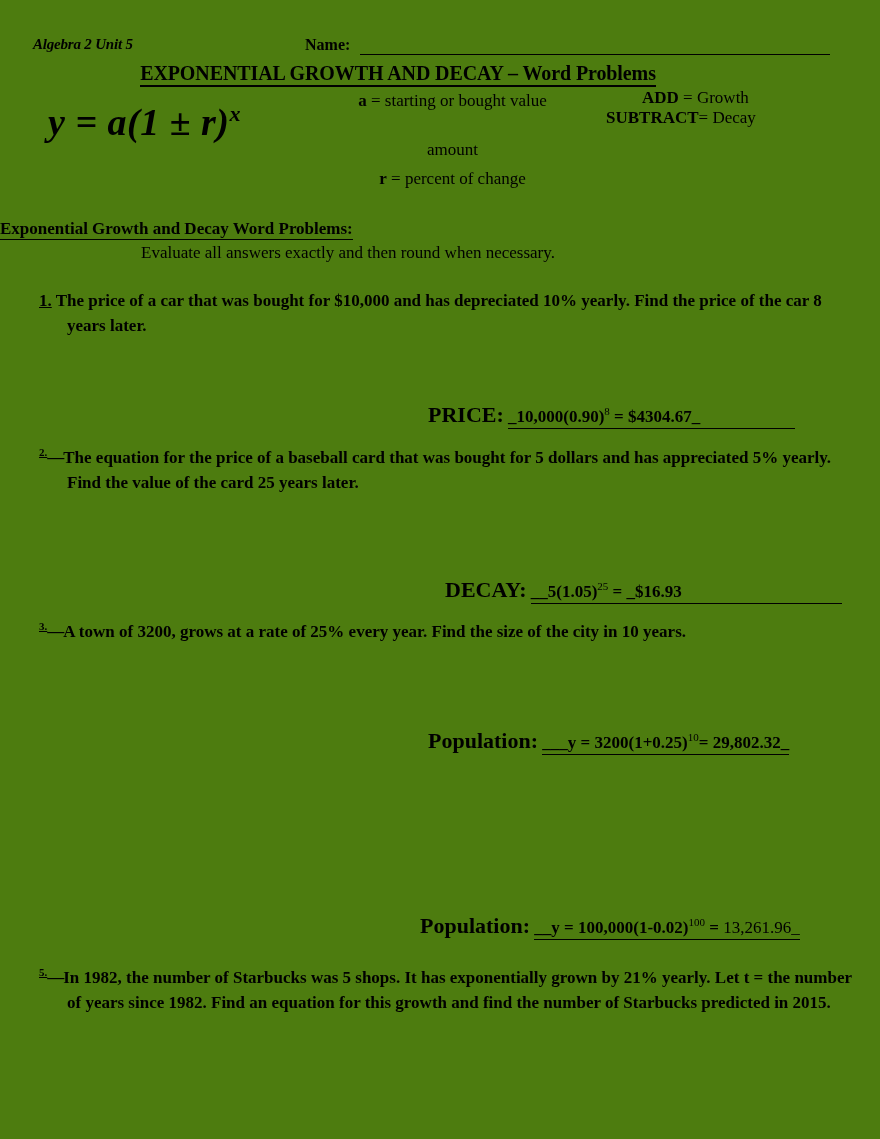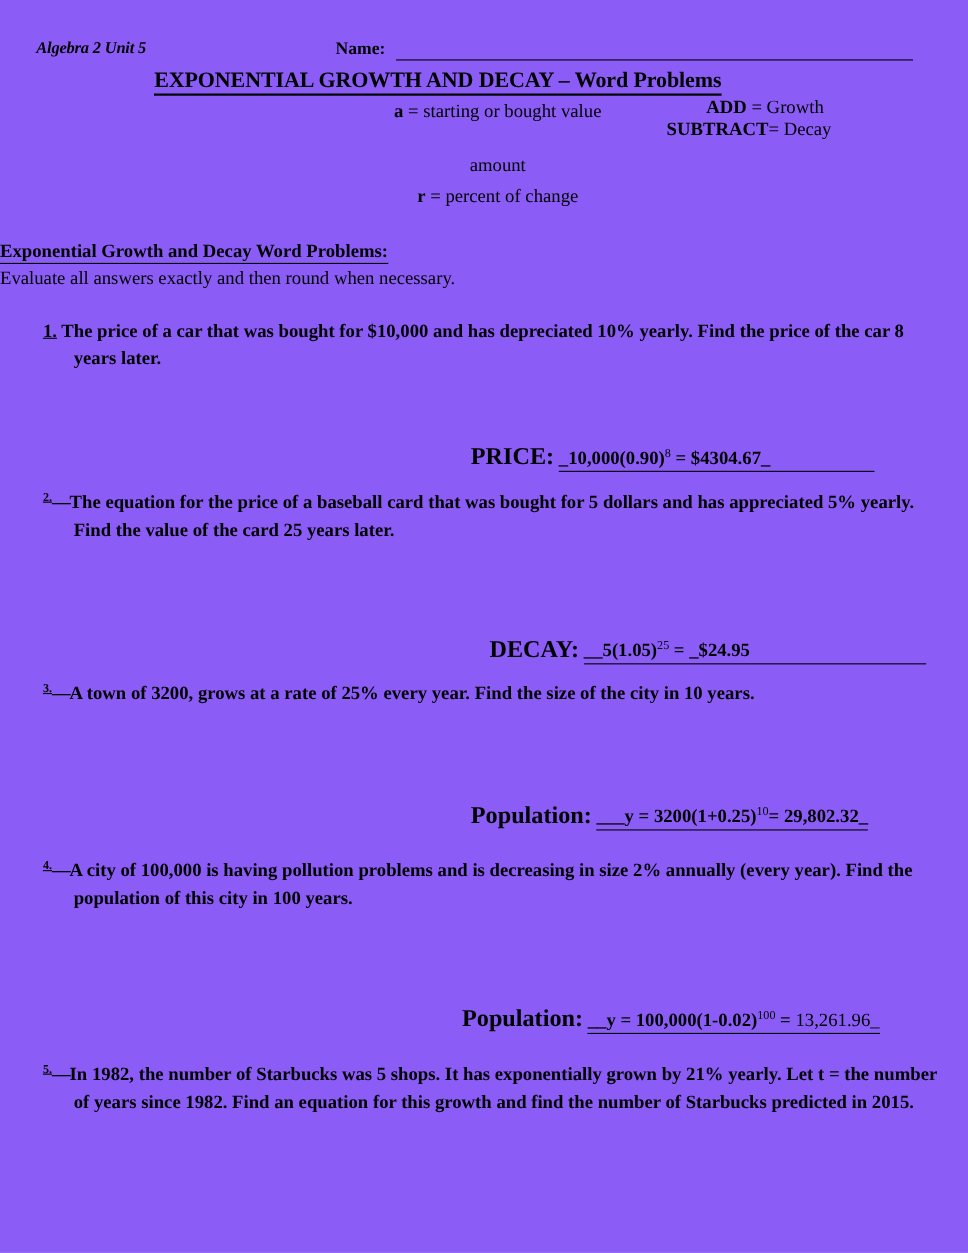--- a/index.html
+++ b/index.html
@@ -9,21 +9,21 @@
     background: #ffffff;
   }
   body {
     font-family: "Liberation Serif", "DejaVu Serif", serif;
     color: #000000;
   }
   .page {
     position: relative;
     width: 880px;
     height: 1139px;
-    background: #8b5cf6;
+    background: #4d7c0f;
     overflow: hidden;
     box-sizing: border-box;
     padding: 0;
   }
 
   
   .header-row {
     position: absolute;
     left: 0;
     top: 36px;
@@ -145,20 +145,21 @@
   }
   .section-heading span {
     border-bottom: 1.8px solid #000;
     padding-bottom: 1px;
   }
   .section-sub {
     position: absolute;
     left: 0;
     top: 243px;
     width: 696px;
+    text-align: center;
     font-size: 17px;
   }
 
   
   .problem {
     position: absolute;
     left: 39px;
     width: 815px;
     font-weight: bold;
     font-size: 17px;
@@ -227,20 +228,21 @@
     <div class="name-label">Name:</div>
     <div class="name-rule"></div>
   </div>
 
   <div class="doc-title">
     <span>EXPONENTIAL GROWTH AND DECAY – Word Problems</span>
   </div>
 
   <div class="formula-block">
 
+    <div class="formula-main"><span>y</span><span> = </span><span>a</span><span>(1 ± </span><span>r</span><span>)</span><span class="exp">x</span></div>
 
     <div class="defs-col">
       <span class="var">a</span><span> = starting or bought value</span>
     </div>
     <div class="defs-line2">
       <span>amount</span>
     </div>
     <div class="defs-col" style="top: 78px;">
       <span class="var">r</span><span> = percent of change</span>
     </div>
@@ -273,39 +275,34 @@
   </div>
 
   <div class="problem" style="top: 440px;">
     <span class="ptext">
       <span class="num-sup">2.</span><span class="dash">—</span><span class="body">The equation for the price of a baseball card that was bought for 5 dollars and has appreciated 5% yearly. Find the value of the card 25 years later.</span>
     </span>
   </div>
 
   <div class="answer-line" style="left: 445px; top: 577px;">
     <span class="answer-label">DECAY:</span>
-    <span class="answer-fill"><span class="answer-expr">__5(1.05)</span><span class="sup">25</span><span class="answer-expr"> = _</span><span class="answer-value">$24.95</span><span class="answer-value"></span><span class="blankspace" style="width:160px;"></span></span>
+    <span class="answer-fill"><span class="answer-expr">__5(1.05)</span><span class="sup">25</span><span class="answer-expr"> = _</span><span class="answer-value">$16.93</span><span class="answer-value"></span><span class="blankspace" style="width:160px;"></span></span>
   </div>
 
   <div class="problem" style="top: 614px;">
     <span class="ptext">
       <span class="num-sup">3.</span><span class="dash">—</span><span class="body">A town of 3200, grows at a rate of 25% every year. Find the size of the city in 10 years.</span>
     </span>
   </div>
 
   <div class="answer-line" style="left: 428px; top: 728px;">
     <span class="answer-label">Population:</span>
     <span class="answer-fill"><span class="answer-expr">___y = 3200(1+0.25)</span><span class="sup">10</span><span class="answer-expr">= </span><span class="answer-value">29,802.32</span><span class="answer-value">_</span></span>
   </div>
 
-  <div class="problem" style="top: 775px;">
-    <span class="ptext">
-      <span class="num-sup">4.</span><span class="dash">—</span><span class="body">A city of 100,000 is having pollution problems and is decreasing in size 2% annually (every year). Find the population of this city in 100 years.</span>
-    </span>
-  </div>
 
   <div class="answer-line" style="left: 420px; top: 913px;">
     <span class="answer-label">Population:</span>
     <span class="answer-fill"><span class="answer-expr">__y = 100,000(1-0.02)</span><span class="sup">100</span><span class="answer-expr"> = </span><span class="answer-value-plain">13,261.96</span><span class="answer-value-plain">_</span></span>
   </div>
 
   <div class="problem" style="top: 960px;">
     <span class="ptext">
       <span class="num-sup">5.</span><span class="dash">—</span><span class="body">In 1982, the number of Starbucks was 5 shops. It has exponentially grown by 21% yearly. Let t = the number of years since 1982. Find an equation for this growth and find the number of Starbucks predicted in 2015.</span>
     </span>

